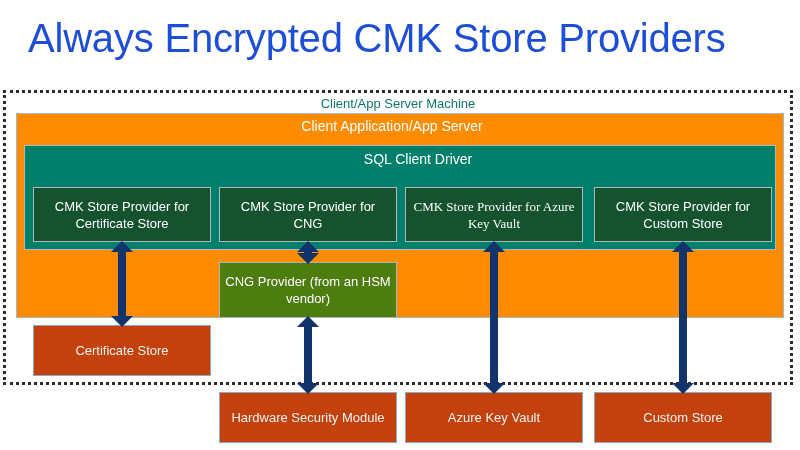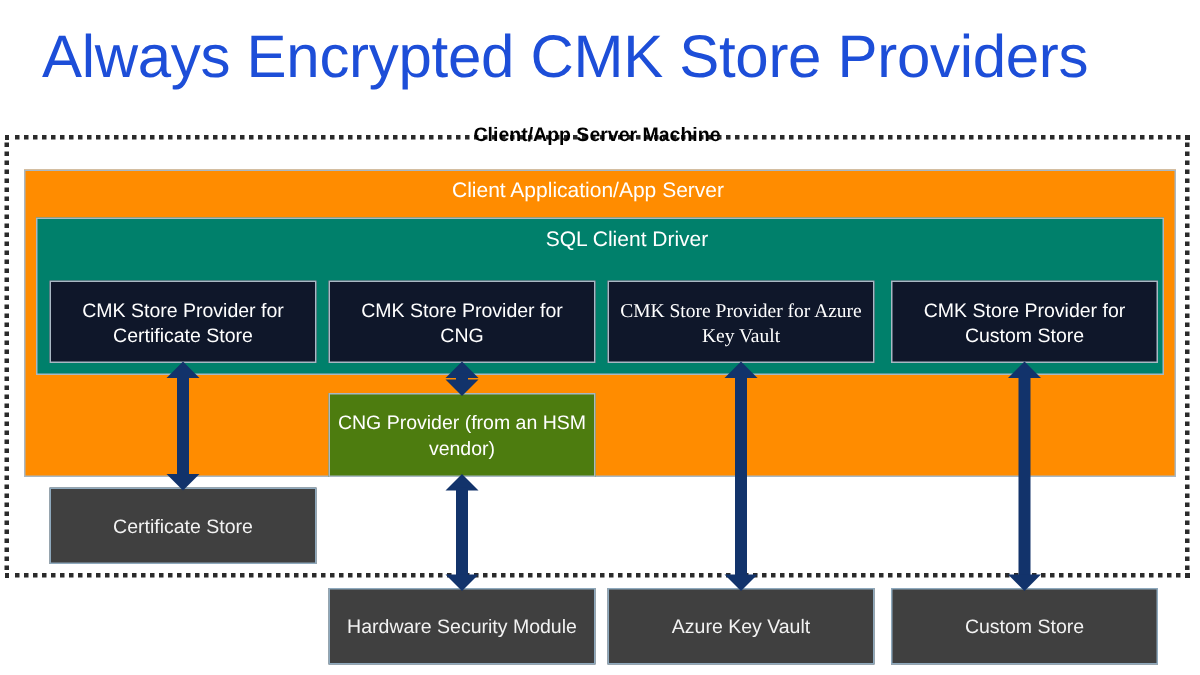--- a/index.html
+++ b/index.html
@@ -32,26 +32,25 @@
     left: 3px;
     top: 90px;
     width: 790px;
     height: 295px;
     border: 3px dotted #2b2b2b;
     box-sizing: border-box;
   }
   #machine-label {
     position: absolute;
     left: 3px;
-    top: 82px;
+    top: 96px;
     width: 790px;
     text-align: center;
     font-size: 13px;
-    color: #000000;
-    font-weight: bold;
+    color: #0f766e;
   }
 
   
   #client-app-box {
     position: absolute;
     left: 16px;
     top: 113px;
     width: 768px;
     height: 205px;
     background: #FF8C00;
@@ -88,21 +87,21 @@
     font-size: 14px;
     color: #ffffff;
   }
 
   
   .provider-box {
     position: absolute;
     top: 187px;
     width: 178px;
     height: 55px;
-    background: #0f172a;
+    background: #14532d;
     border: 1px solid #a9b8c4;
     box-sizing: border-box;
     display: flex;
     align-items: center;
     justify-content: center;
     text-align: center;
     color: #ffffff;
     font-size: 13px;
     line-height: 17px;
     padding: 0 6px;
@@ -130,21 +129,21 @@
     font-size: 13px;
     line-height: 17px;
     padding: 0 4px;
   }
 
   
   .store-box {
     position: absolute;
     width: 178px;
     height: 51px;
-    background: #404040;
+    background: #c2410c;
     border: 1px solid #8ea9bd;
     box-sizing: border-box;
     display: flex;
     align-items: center;
     justify-content: center;
     text-align: center;
     color: #f2f2f2;
     font-size: 13px;
     line-height: 17px;
     padding: 0 6px;

